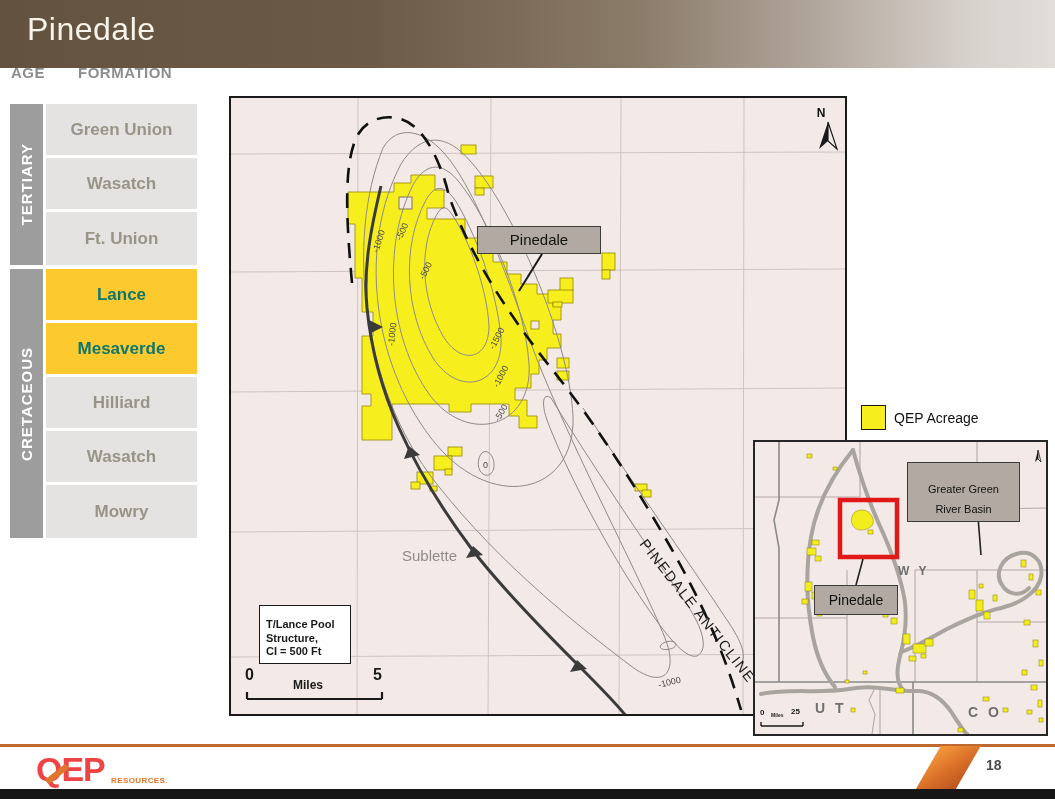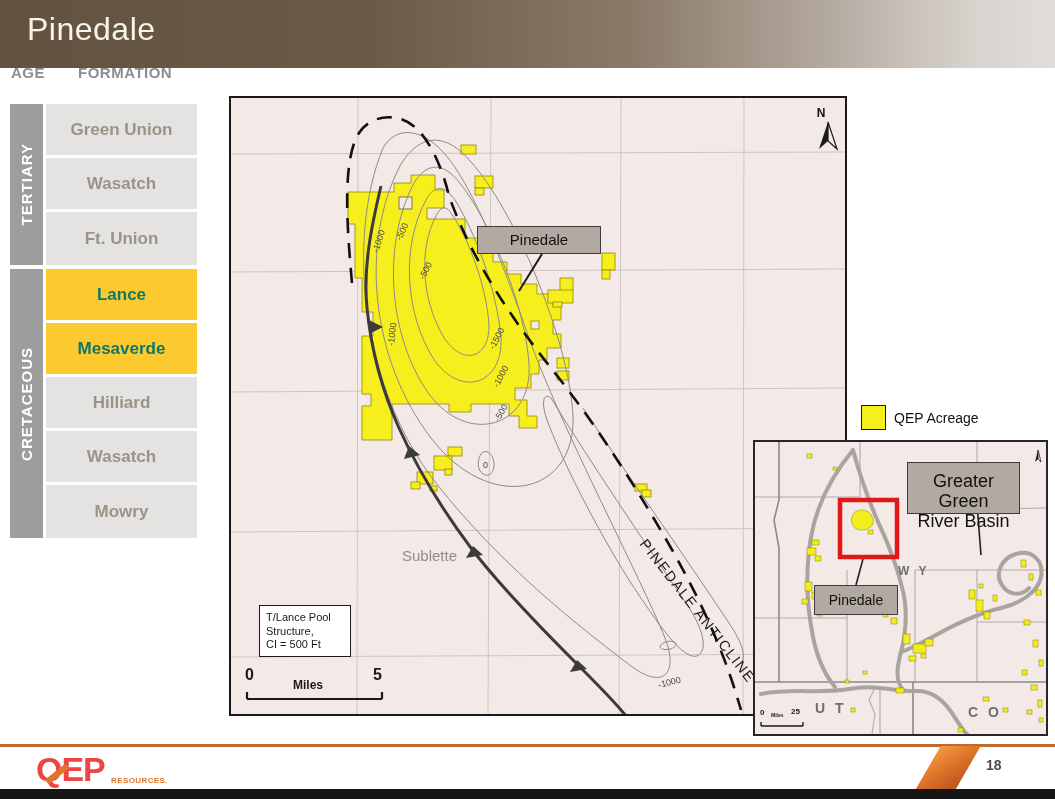--- a/index.html
+++ b/index.html
@@ -25,38 +25,38 @@
 
   
   .map-panel{position:absolute;left:229px;top:96px;width:614px;height:616px;
              background:#f3e9e6;border:2.5px solid #1a1a1a;}
   .map-panel svg{position:absolute;left:0;top:0;}
   svg text{font-family:"Liberation Sans",sans-serif;}
   .map-label-box{position:absolute;background:#b2aaa2;border:1.7px solid #3c3c3c;
                  color:#111;text-align:center;}
   #pinedale-main-label{left:246px;top:128px;width:122px;height:26px;font-size:15px;line-height:26px;}
   .note-box{position:absolute;left:28px;top:507px;width:80px;background:#ffffff;border:1.6px solid #1a1a1a;
-            padding:5px 4px 4px 6px;font-size:11px;font-weight:normal;color:#1a1a1a;line-height:13.5px;}
+            padding:12px 4px 4px 6px;font-size:11px;font-weight:bold;color:#1a1a1a;line-height:13.5px;}
   .county-label{position:absolute;left:171px;top:449px;font-size:15px;color:#918c88;}
   .scalebar{position:absolute;left:12px;top:568px;width:150px;height:38px;color:#1a1a1a;}
   .scalebar .s0{position:absolute;left:2px;top:0;font-size:16px;font-weight:bold;}
   .scalebar .s5{position:absolute;left:130px;top:0;font-size:16px;font-weight:bold;}
   .scalebar .su{position:absolute;left:50px;top:12px;font-size:12px;font-weight:bold;}
   .north{position:absolute;right:12px;top:8px;width:24px;height:44px;text-align:center;}
   .north .n{font-size:12px;font-weight:bold;color:#111;}
 
   
   .legend{position:absolute;left:861px;top:405px;display:flex;align-items:center;}
   .legend .swatch{width:23px;height:23px;background:#f7ee1e;border:1.6px solid #1a1a1a;}
   .legend .ltext{margin-left:8px;font-size:14px;color:#111;}
 
   
   .inset-panel{position:absolute;left:753px;top:440px;width:291px;height:292px;
                background:#f3e9e6;border:2.5px solid #262626;}
-  #ggrb-label{left:152px;top:20px;width:111px;height:42px;font-size:18px;line-height:20px;padding-top:8px;}
+  #ggrb-label{left:152px;top:20px;width:111px;height:42px;font-size:11px;line-height:20px;padding-top:16px;}
   #pinedale-inset-label{left:59px;top:143px;width:82px;height:28px;font-size:14px;line-height:28px;}
   .state-label{position:absolute;font-weight:bold;color:#6f6f6f;letter-spacing:3px;}
   #wy-label{left:143px;top:122px;font-size:12px;}
   #ut-label{left:60px;top:258px;font-size:14px;}
   #co-label{left:213px;top:262px;font-size:14px;}
   .inset-scale{position:absolute;left:4px;top:266px;width:50px;height:22px;color:#1a1a1a;}
   .inset-scale .s0{position:absolute;left:1px;top:0;font-size:8px;font-weight:bold;}
   .inset-scale .s25{position:absolute;left:32px;top:-1px;font-size:8px;font-weight:bold;}
   .inset-scale .su{position:absolute;left:12px;top:4px;font-size:5px;font-weight:bold;}
 

